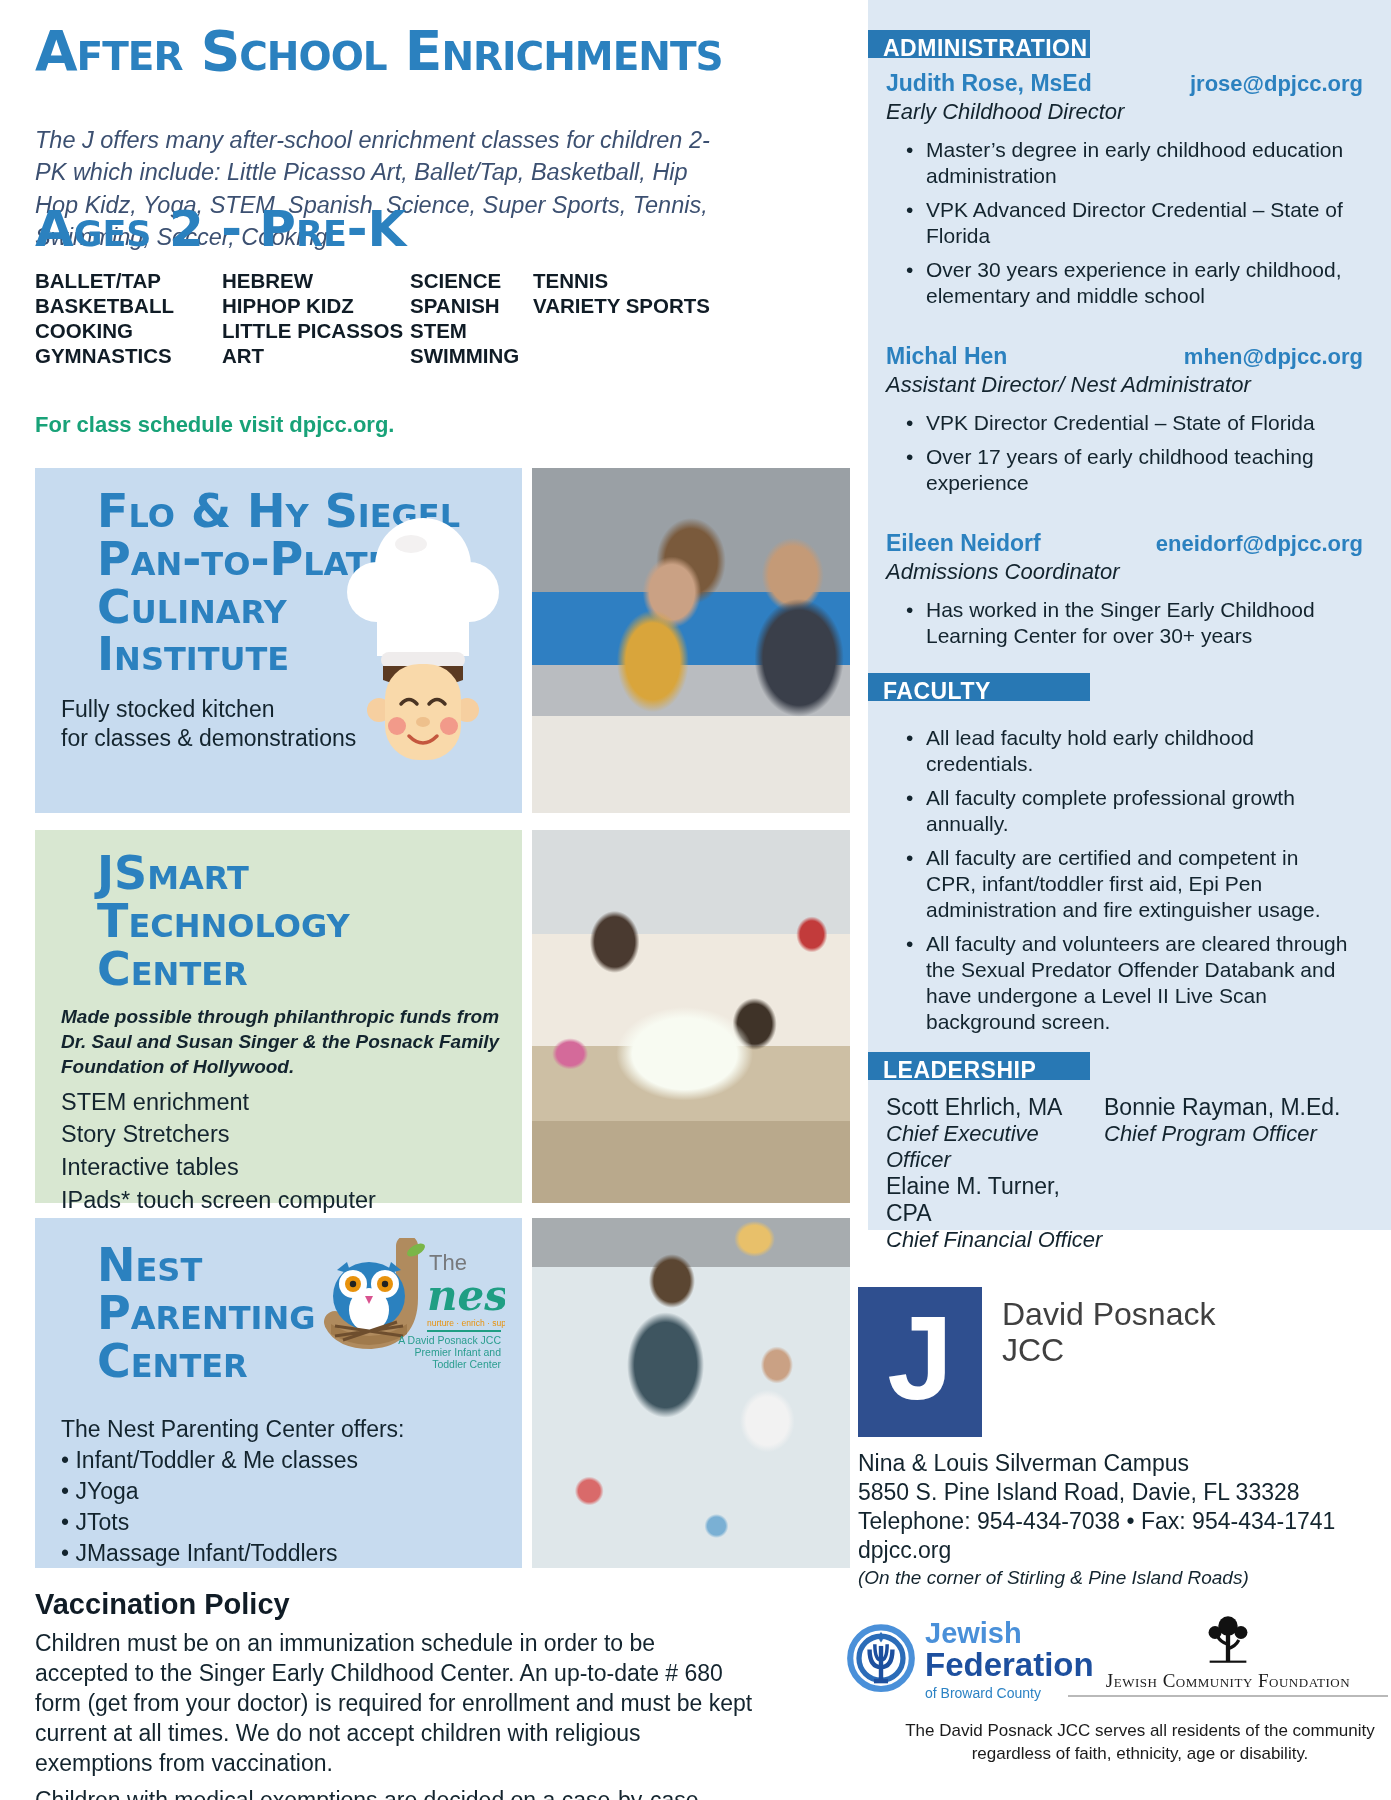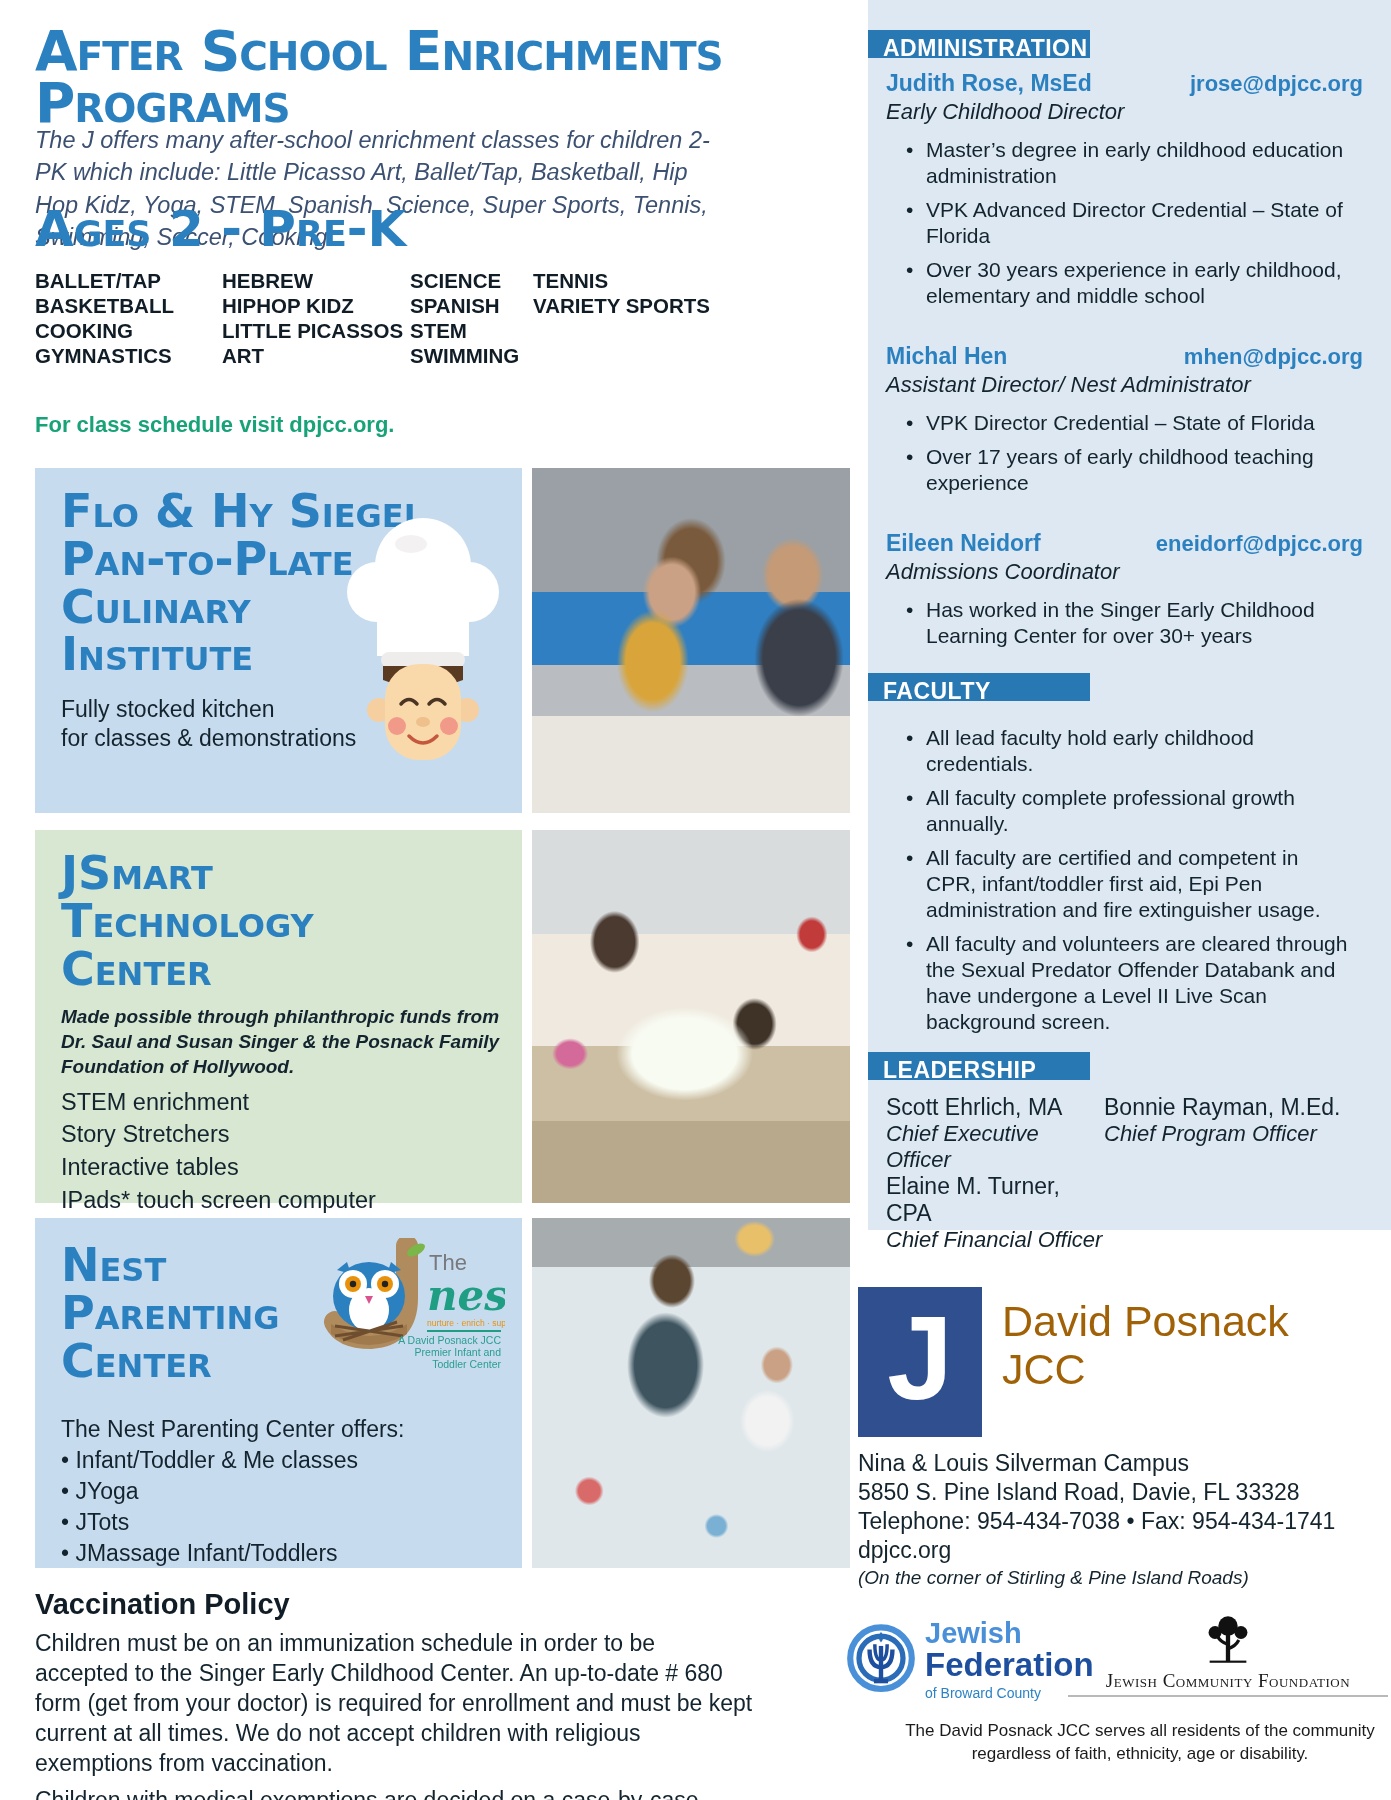--- a/index.html
+++ b/index.html
@@ -24,21 +24,21 @@
   .col{position:absolute;top:0;font-weight:bold;font-size:20.5px;line-height:1.22;color:#101c26;}
   .col div{white-space:nowrap;}
   .c0{left:0;}.c1{left:187px;}.c2{left:375px;}.c3{left:498px;}
   .green-note{left:35px;top:412px;margin:0;font-weight:bold;font-size:22px;color:#18a278;}
 
   
   .pbox{left:35px;width:487px;}
   .box-culinary{top:468px;height:345px;background:#c7dbef;}
   .box-jsmart{top:830px;height:373px;background:#d8e7d1;}
   .box-nest{top:1218px;height:350px;background:#c7dbef;}
-  .pbox h2{font-size:46px;line-height:1.04;padding:20px 0 0 26px;}
+  .pbox h2{font-size:46px;line-height:1.04;padding:20px 0 0 26px;margin-left:36px;}
   .pbox h2 span{display:block;}
   .box-nest h2{padding-top:24px;}
   .pbox .body{padding:16px 0 0 26px;font-size:23px;line-height:1.26;color:#13242e;}
   .cul-line1{margin:0 0 12px 0;}
   .cul-line2{margin:0;}
   .jsm-note{font-style:italic;font-weight:bold;font-size:19px;line-height:1.3;margin:10px 0 0 0;}
   .jsm-items{margin:8px 0 0 0;font-size:23.5px;line-height:1.22;}
   .jsm-items div{margin-bottom:4px;}
   .nest-intro{margin:30px 0 2px 0;}
   .nest-items{list-style:none;margin:0;padding:0;}
@@ -100,21 +100,21 @@
   .lname{font-size:23px;color:#13242e;}
   .lrole{font-style:italic;font-size:22px;color:#13242e;}
 
   
   .jcc-logo{
     left:858px;top:1287px;width:124px;height:150px;background:#2f4f8f;
     display:flex;align-items:center;justify-content:center;
   }
   .jcc-logo span{color:#fff;font-weight:bold;font-size:118px;line-height:1;
     font-family:"Liberation Sans",sans-serif;transform:translateY(-4px);}
-  .jcc-name{left:1002px;top:1297px;font-size:43px;line-height:1.12;color:#a16207;}
+  .jcc-name{left:1002px;top:1297px;font-size:32px;line-height:1.12;color:#404040;}
   .jcc-name span{display:block;}
   .address{left:858px;top:1450px;font-size:23px;line-height:1.18;color:#13242e;}
   .address div{margin-bottom:2px;}
   .addr-link{color:#13242e;text-decoration:none;}
   .corner-note{font-style:italic;font-size:19px;margin-top:2px;}
 
   .fed-logo{left:845px;top:1616px;display:flex;align-items:center;}
   .fed-text{margin-left:8px;}
   .fed-l1{font-weight:bold;font-size:29px;color:#4a90d9;line-height:1;}
   .fed-l2{font-weight:bold;font-size:33px;color:#1d4f9e;line-height:1.05;}
@@ -136,21 +136,20 @@
   .chef{position:absolute;left:298px;top:36px;}
   .nestlogo{position:absolute;left:250px;top:20px;}
 </style>
 </head>
 <body>
 
 <div>
 
   <h1 class="abs comic title">
     <span>After School Enrichments</span>
-    <span>Programs</span>
   </h1>
   <p class="abs intro">The J offers many after-school enrichment classes for children 2-PK which include: Little Picasso Art, Ballet/Tap, Basketball, Hip Hop Kidz, Yoga, STEM, Spanish, Science, Super Sports, Tennis, Swimming, Soccer, Cooking</p>
   <h2 class="abs comic ages-h">Ages  2 - Pre-K</h2>
 
   <div class="abs cols">
     <div class="col c0">
       <div>BALLET/TAP</div>
       <div>BASKETBALL</div>
       <div>COOKING</div>
       <div>GYMNASTICS</div>

